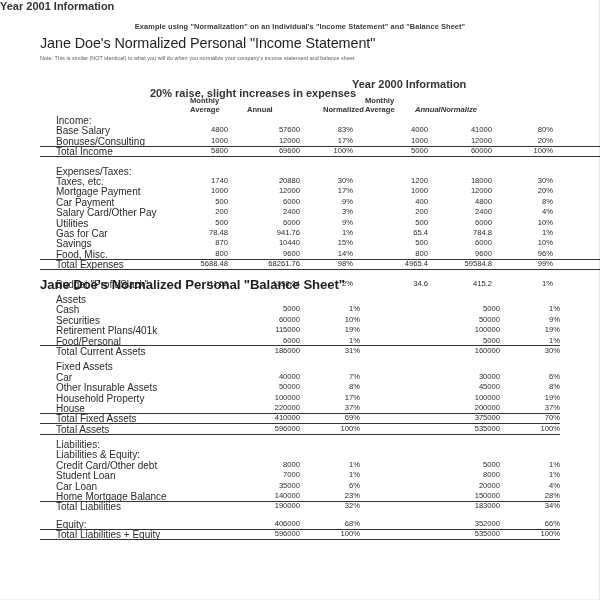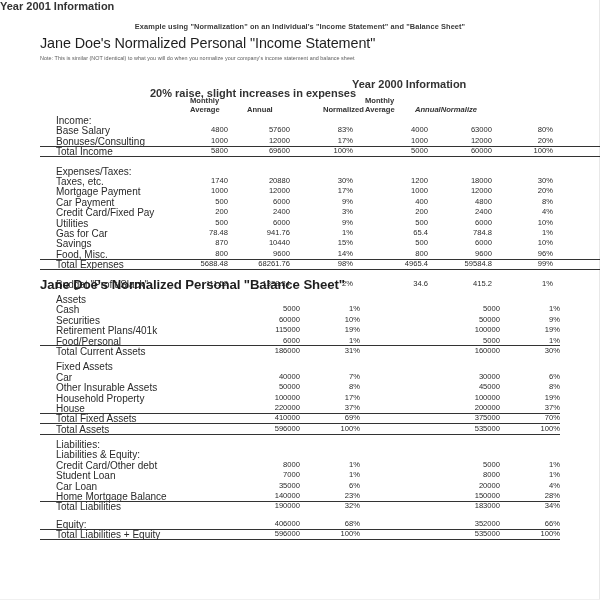--- a/index.html
+++ b/index.html
@@ -131,21 +131,21 @@
     font-size: 7.6px;
     color: #2a2a2a;
     white-space: nowrap;
   }
   .sec-label {
     font-weight: normal;
   }
 
   
   .is .c1 { right: 372px; width: 60px; }  
-  .is .c2 { right: 310px; width: 60px; }  
+  .is .c2 { right: 300px; width: 60px; }  
   .is .c3 { right: 247px; width: 50px; }  
   .is .c4 { right: 172px; width: 60px; }  
   .is .c5 { right: 108px; width: 60px; }  
   .is .c6 { right: 47px;  width: 50px; }  
 
   
   .bs .c1 { right: 300px; width: 80px; }
   .bs .c2 { right: 240px; width: 46px; }
   .bs .c3 { right: 100px; width: 80px; }
   .bs .c4 { right: 40px;  width: 46px; }
@@ -197,21 +197,21 @@
   <div class="tbl is" id="is-table" style="top:115px;">
       <div class="row">
         <div class="lbl sec-label">Income:</div>
       </div>
       <div class="row">
         <div class="lbl">Base Salary</div>
         <div class="c c1">4800</div>
         <div class="c c2">57600</div>
         <div class="c c3">83%</div>
         <div class="c c4">4000</div>
-        <div class="c c5">63000</div>
+        <div class="c c5">41000</div>
         <div class="c c6">80%</div>
       </div>
       <div class="row underline-row">
         <div class="lbl">Bonuses/Consulting</div>
         <div class="c c1">1000</div>
         <div class="c c2">12000</div>
         <div class="c c3">17%</div>
         <div class="c c4">1000</div>
         <div class="c c5">12000</div>
         <div class="c c6">20%</div>
@@ -250,21 +250,21 @@
       <div class="row">
         <div class="lbl">Car Payment</div>
         <div class="c c1">500</div>
         <div class="c c2">6000</div>
         <div class="c c3">9%</div>
         <div class="c c4">400</div>
         <div class="c c5">4800</div>
         <div class="c c6">8%</div>
       </div>
       <div class="row">
-        <div class="lbl">Credit Card/Fixed Pay</div>
+        <div class="lbl">Salary Card/Other Pay</div>
         <div class="c c1">200</div>
         <div class="c c2">2400</div>
         <div class="c c3">3%</div>
         <div class="c c4">200</div>
         <div class="c c5">2400</div>
         <div class="c c6">4%</div>
       </div>
       <div class="row">
         <div class="lbl">Utilities</div>
         <div class="c c1">500</div>

